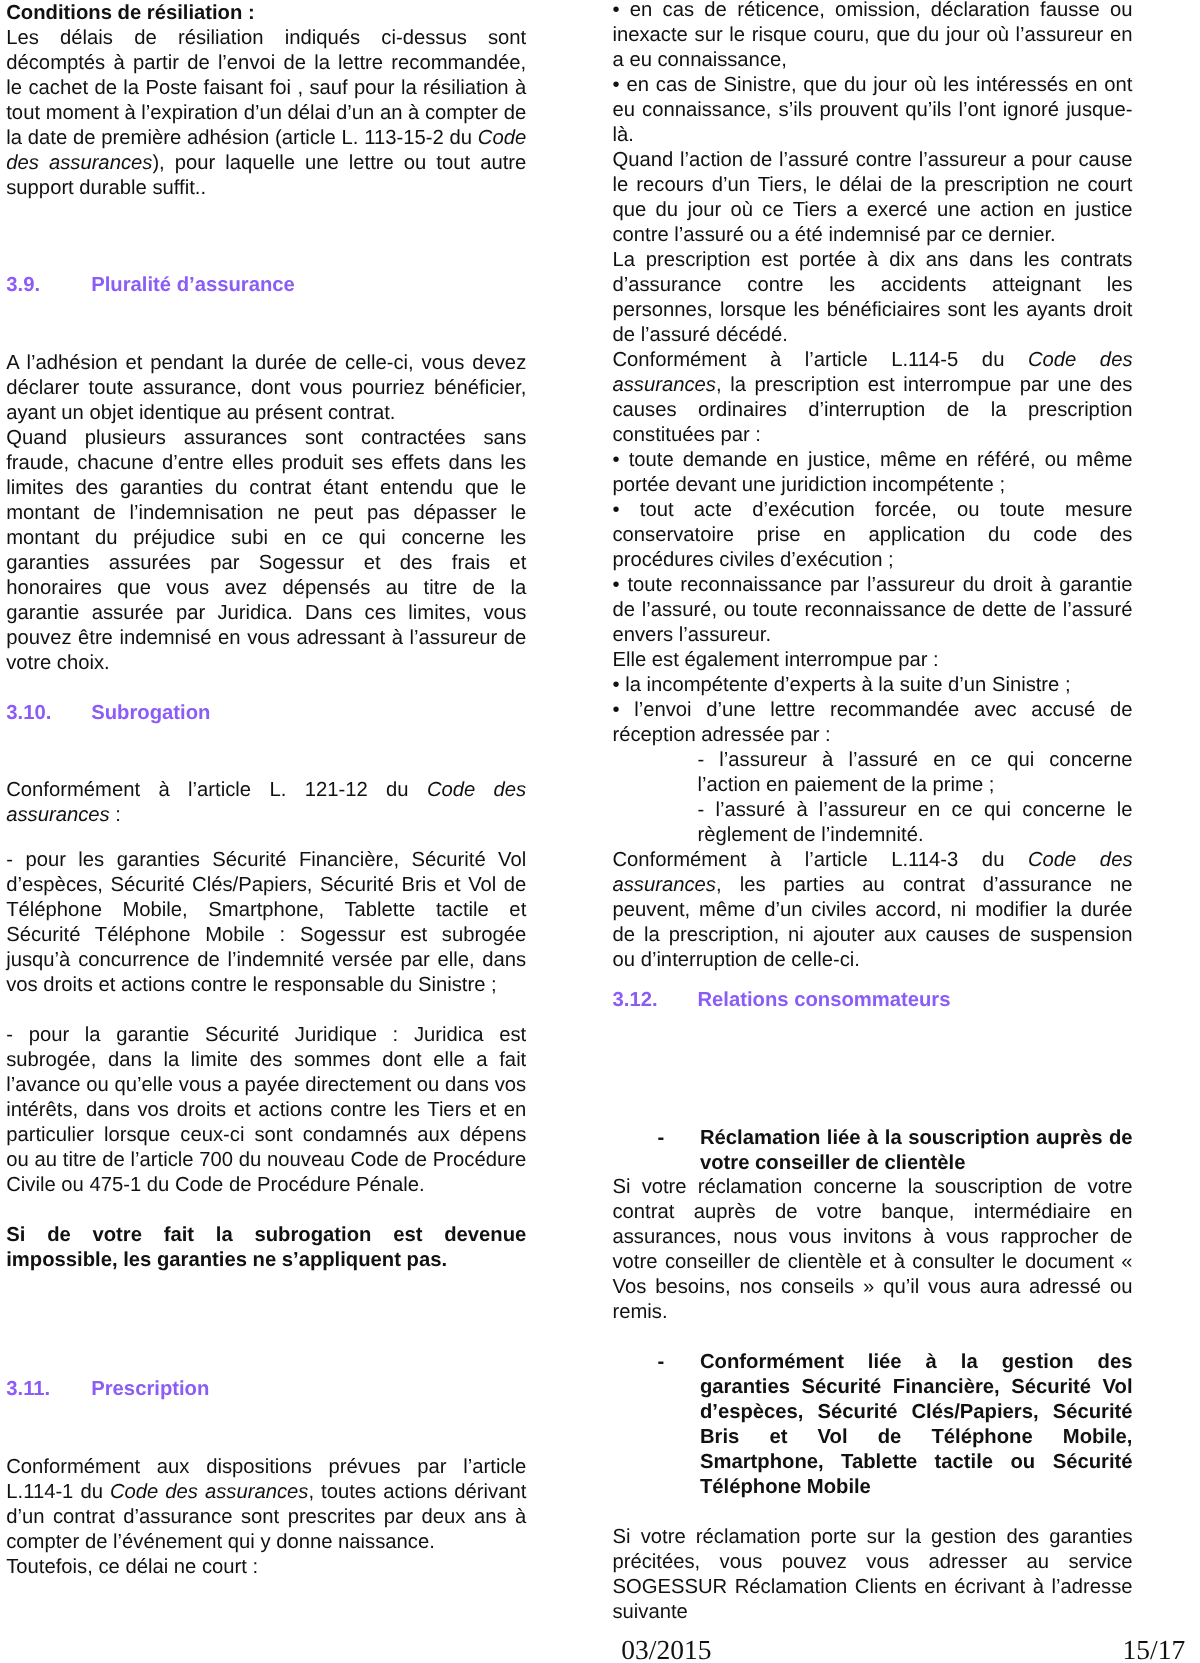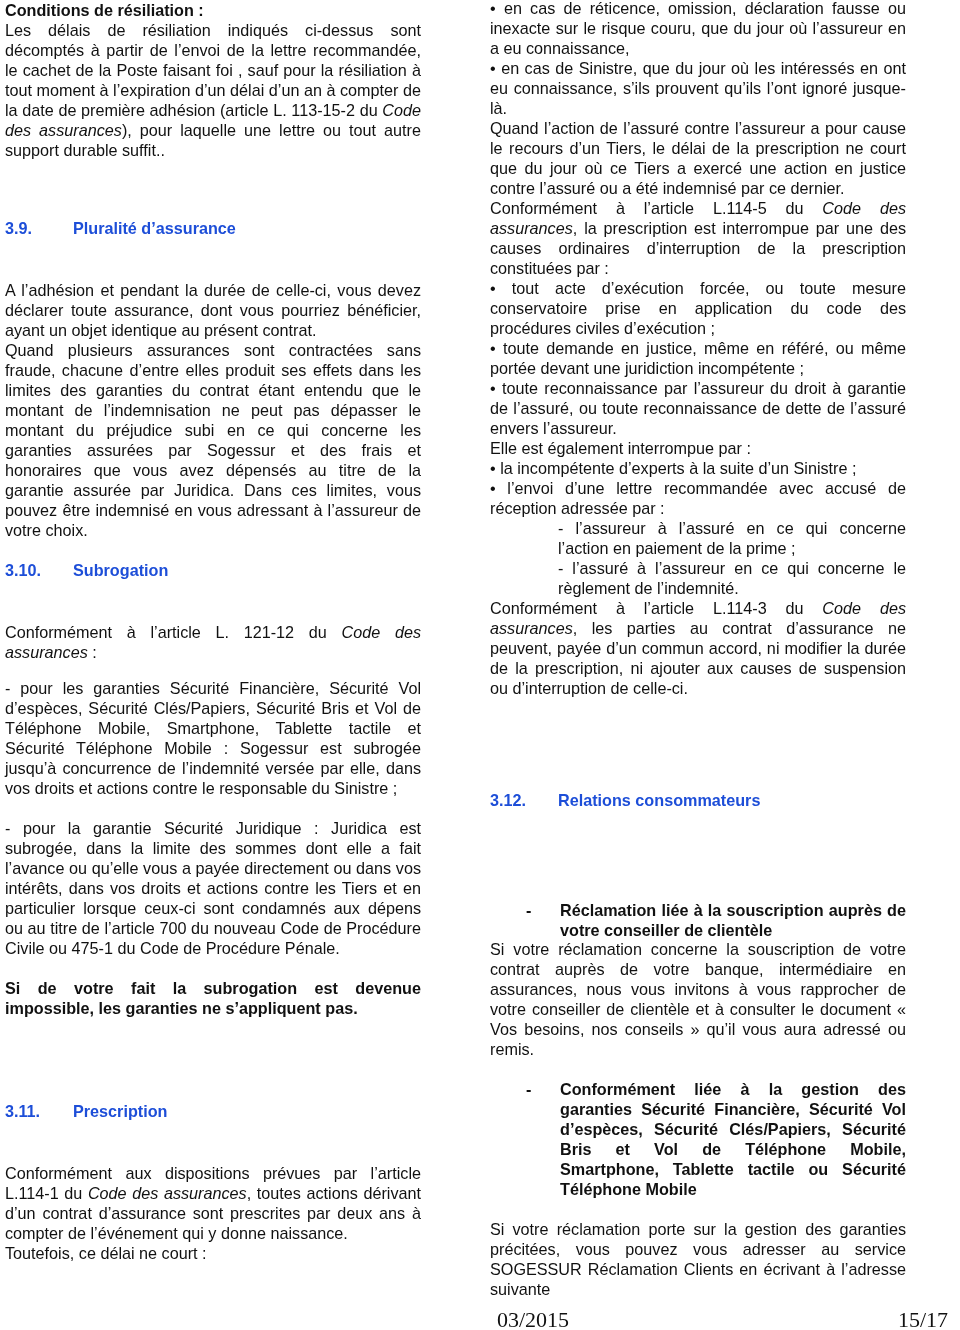--- a/index.html
+++ b/index.html
@@ -6,21 +6,21 @@
   body {
     width: 960px; height: 1330px; position: relative; overflow: hidden;
     font-family: "Liberation Sans", sans-serif; color: #111111;
     font-size: 16.2px; line-height: 20px;
   }
   .col { position: absolute; top: 0; width: 416px; }
   .col-left { left: 5px; }
   .col-right { left: 490px; }
   p { margin: 0; text-align: justify; text-align-last: left; }
   .h-bold { font-weight: bold; }
-  .sec { color: #1d4ed8; font-weight: bold; position: absolute; }
+  .sec { color: #8b5cf6; font-weight: bold; position: absolute; }
   .sec .num { display: inline-block; width: 68px; }
   .blk { position: absolute; left: 0; width: 416px; }
   .ind { padding-left: 68px; }
   .dash-item { position: absolute; left: 0; width: 416px; font-weight: bold; }
   .dash-item .dash { position: absolute; left: 36px; top: 0; }
   .dash-item .txt { margin-left: 70px; text-align: justify; text-align-last: left; display: block; }
   .footer { position: absolute; top: 1308px; font-family: "Liberation Serif", serif; font-size: 22px; line-height: 24px; color: #111; }
   i { font-style: italic; }
 </style>
 </head>
@@ -57,30 +57,31 @@
     <p><span>Conformément aux dispositions prévues par l’article L.114-1 du </span><i>Code des assurances</i><span>, toutes actions dérivant d’un contrat d’assurance sont prescrites par deux ans à compter de l’événement qui y donne naissance.</span></p>
     <p>Toutefois, ce délai ne court :</p>
   </div>
 </div>
 
 <div class="col col-right">
   <div class="blk" style="top:-2px;">
     <p>• en cas de réticence, omission, déclaration fausse ou inexacte sur le risque couru, que du jour où l’assureur en a eu connaissance,</p>
     <p>• en cas de Sinistre, que du jour où les intéressés en ont eu connaissance, s’ils prouvent qu’ils l’ont ignoré jusque-là.</p>
     <p>Quand l’action de l’assuré contre l’assureur a pour cause le recours d’un Tiers, le délai de la prescription ne court que du jour où ce Tiers a exercé une action en justice contre l’assuré ou a été indemnisé par ce dernier.</p>
+    <p>La prescription est portée à dix ans dans les contrats d’assurance contre les accidents atteignant les personnes, lorsque les bénéficiaires sont les ayants droit de l’assuré décédé.</p>
     <p><span>Conformément à l’article L.114-5 du </span><i>Code des assurances</i><span>, la prescription est interrompue par une des causes ordinaires d’interruption de la prescription constituées par :</span></p>
+    <p>• toute demande en justice, même en référé, ou même portée devant une juridiction incompétente ;</p>
     <p>• tout acte d’exécution forcée, ou toute mesure conservatoire prise en application du code des procédures civiles d’exécution ;</p>
-    <p>• toute demande en justice, même en référé, ou même portée devant une juridiction incompétente ;</p>
     <p>• toute reconnaissance par l’assureur du droit à garantie de l’assuré, ou toute reconnaissance de dette de l’assuré envers l’assureur.</p>
     <p>Elle est également interrompue par :</p>
     <p>• la incompétente d’experts à la suite d’un Sinistre ;</p>
     <p>• l’envoi d’une lettre recommandée avec accusé de réception adressée par :</p>
     <p class="ind">- l’assureur à l’assuré en ce qui concerne l’action en paiement de la prime ;</p>
     <p class="ind">- l’assuré à l’assureur en ce qui concerne le règlement de l’indemnité.</p>
-    <p><span>Conformément à l’article L.114-3 du </span><i>Code des assurances</i><span>, les parties au contrat d’assurance ne peuvent, payée d’un commun accord, ni modifier la durée de la prescription, ni ajouter aux causes de suspension ou d’interruption de celle-ci.</span></p>
+    <p><span>Conformément à l’article L.114-3 du </span><i>Code des assurances</i><span>, les parties au contrat d’assurance ne peuvent, même d’un civiles accord, ni modifier la durée de la prescription, ni ajouter aux causes de suspension ou d’interruption de celle-ci.</span></p>
   </div>
 
   <div class="sec" style="top:790px;">
     <span class="num">3.12.</span><span>Relations consommateurs</span>
   </div>
 
   <div class="dash-item" style="top:900px;">
     <span class="dash">-</span>
     <span class="txt">Réclamation liée à la souscription auprès de votre conseiller de clientèle</span>
   </div>

